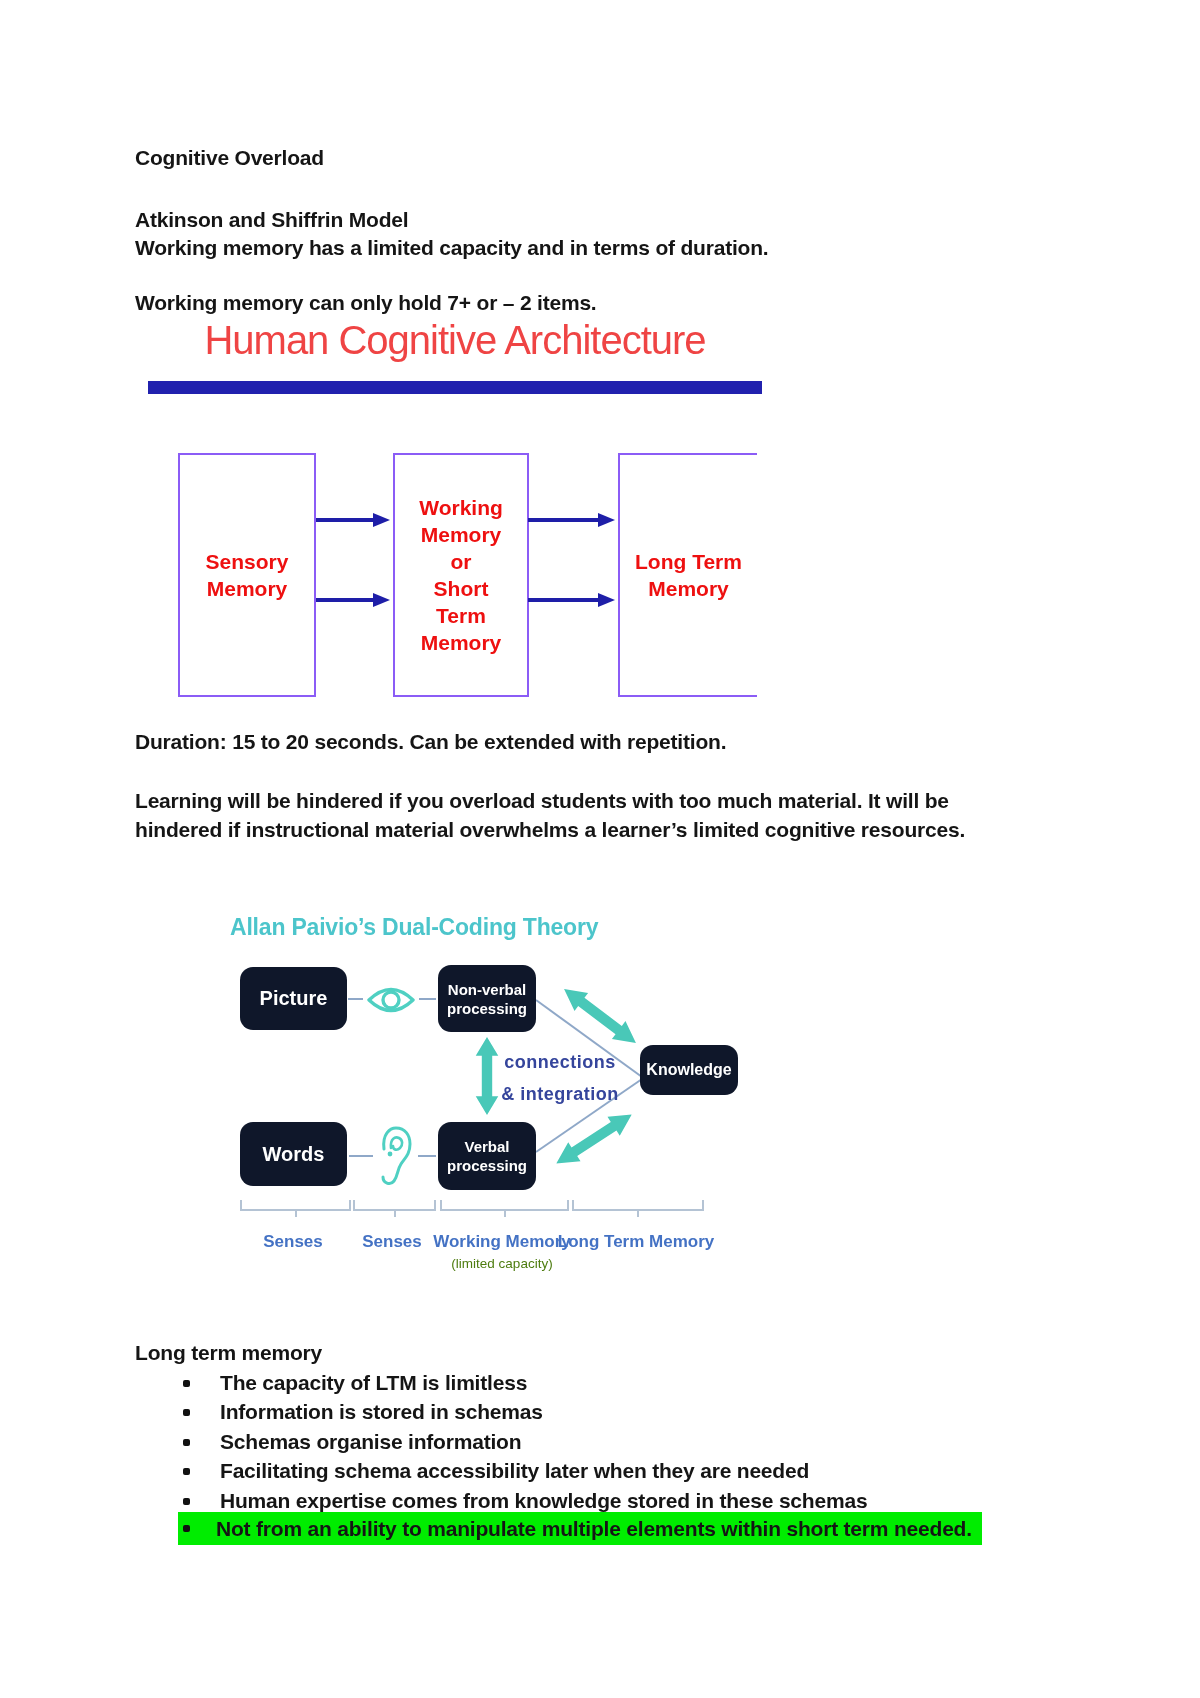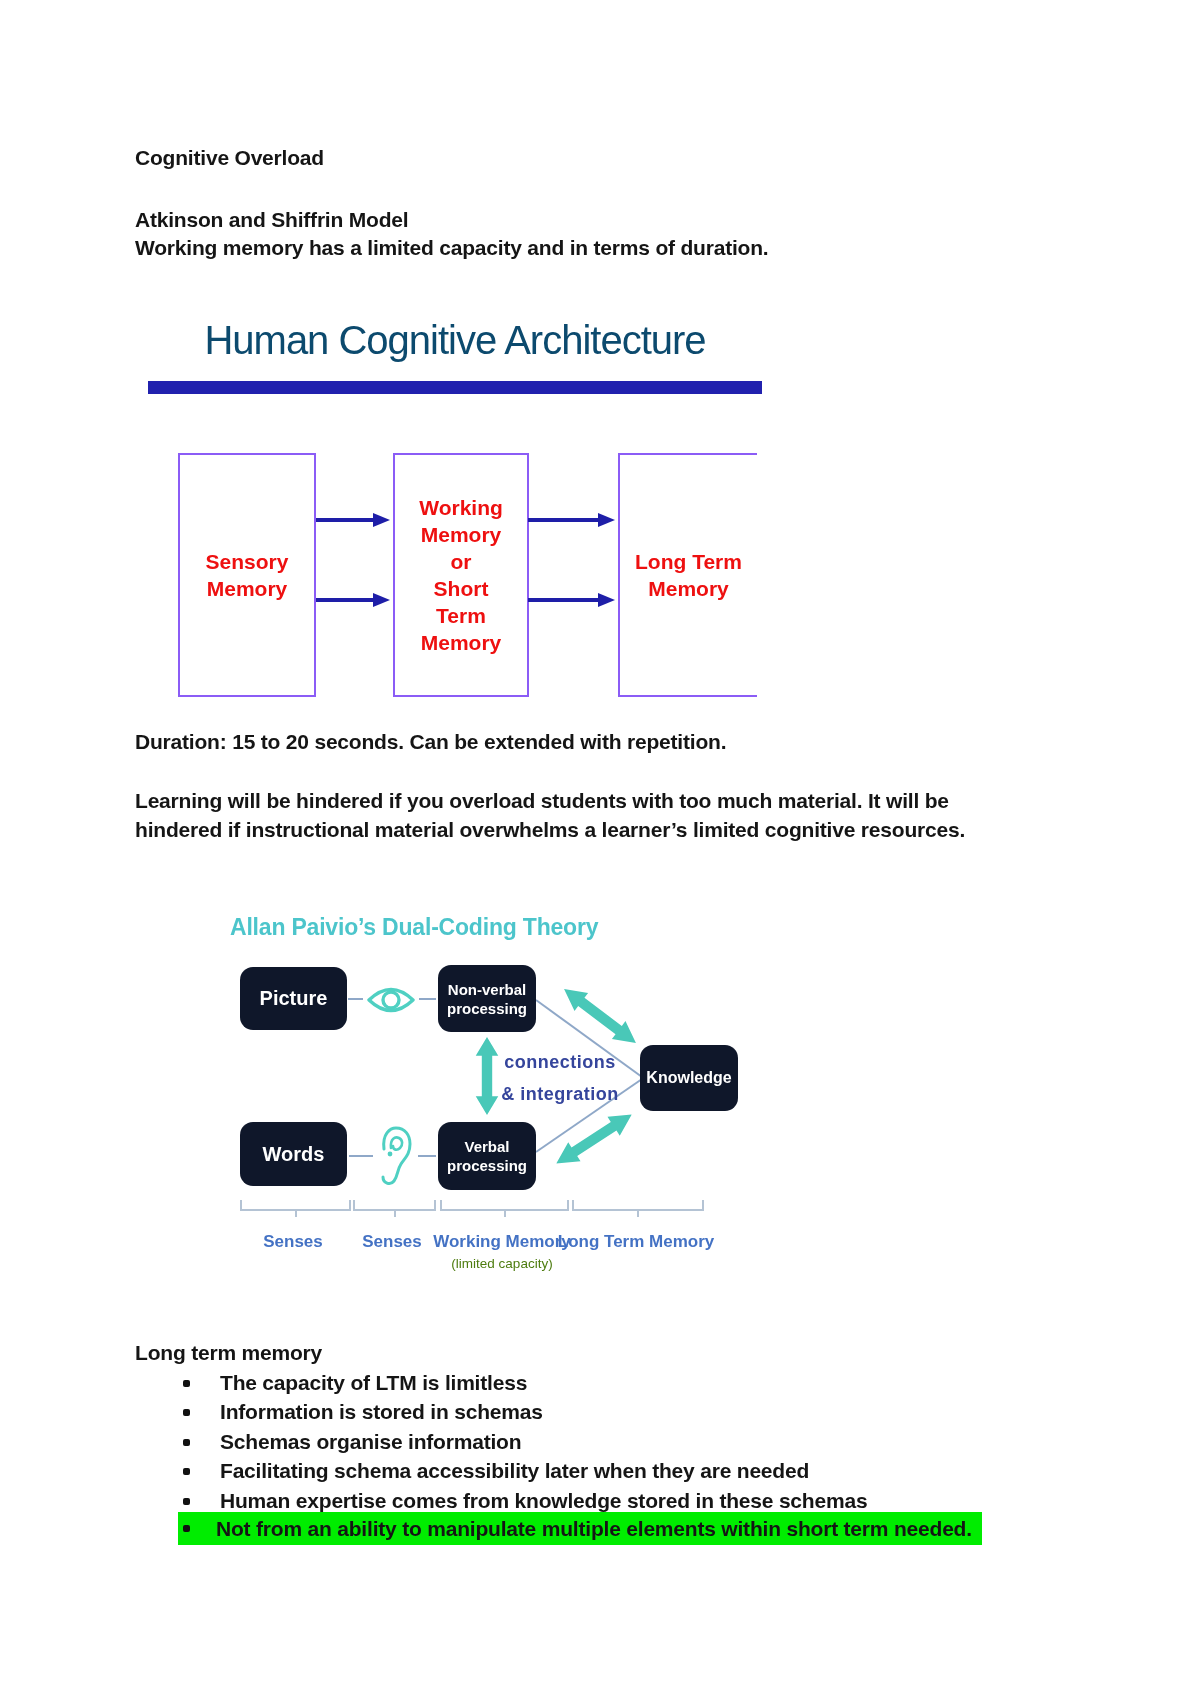--- a/index.html
+++ b/index.html
@@ -8,21 +8,21 @@
     font-family:"Liberation Sans",sans-serif;color:#151515;overflow:hidden;
     margin:0 auto;
   }
   .abs{position:absolute;}
   .body-text{
     font-size:21px;font-weight:bold;letter-spacing:-0.2px;white-space:nowrap;color:#151515;
   }
   
   .slide1-title{
     left:148px;top:318px;width:614px;text-align:center;
-    font-size:40px;letter-spacing:-1px;color:#0c4a6e;white-space:nowrap;
+    font-size:40px;letter-spacing:-1px;color:#ef4444;white-space:nowrap;
   }
   .slide1-rule{left:148px;top:381px;width:614px;height:13px;background:#2121ae;}
   .mem-box{
     top:453px;height:240px;border:2px solid #8b5cf6;background:#fff;
     display:flex;align-items:center;justify-content:center;text-align:center;
     color:#ee1010;font-size:21px;font-weight:bold;line-height:27px;
   }
   .mem-box.clipped{border-right:none;}
   .prewrap{white-space:pre-line;}
   .h-arrow{display:block;}
@@ -75,20 +75,21 @@
   .highlight-row .bullet-text{margin-left:26px;}
 </style>
 </head>
 <body>
 
 <div class="page">
 
   <div class="abs body-text" style="left:135px;top:146px;">Cognitive Overload</div>
   <div class="abs body-text" style="left:135px;top:208px;">Atkinson and Shiffrin Model</div>
   <div class="abs body-text" style="left:135px;top:236px;">Working memory has a limited capacity and in terms of duration.</div>
+  <div class="abs body-text" style="left:135px;top:291px;">Working memory can only hold 7+ or – 2 items.</div>
 
   <div class="abs slide1-title">Human Cognitive Architecture</div>
   <div class="abs slide1-rule"></div>
 
   <div class="abs mem-box" style="left:178px;width:134px;">
     <span>Sensory Memory</span>
   </div>
   <div class="abs mem-box" style="left:393px;width:132px;">
     <span class="prewrap">Working
 Memory
@@ -134,21 +135,21 @@
   </div>
   <div class="abs node small" style="left:438px;top:965px;width:98px;height:67px;">
     <span style="width:84px;">Non-verbal processing</span>
   </div>
   <div class="abs node big" style="left:240px;top:1122px;width:107px;height:64px;">
     <span>Words</span>
   </div>
   <div class="abs node small" style="left:438px;top:1122px;width:98px;height:68px;">
     <span style="width:84px;">Verbal processing</span>
   </div>
-  <div class="abs node" style="left:640px;top:1045px;width:98px;height:66px;font-size:16px;">
+  <div class="abs node" style="left:640px;top:1045px;width:98px;height:50px;font-size:16px;">
     <span>Knowledge</span>
   </div>
 
   <div class="abs connector" style="left:348px;top:998px;width:15px;"></div>
   <svg class="abs" style="left:366px;top:981px;" width="50" height="38" viewBox="0 0 50 38">
     <path d="M3,19 Q25,-2 47,19 Q25,40 3,19 Z" fill="none" stroke="#4fd0c2" stroke-width="3.4" stroke-linejoin="round"></path>
     <circle cx="25" cy="19" r="8" fill="none" stroke="#4fd0c2" stroke-width="3.4"></circle>
   </svg>
   <div class="abs connector" style="left:419px;top:998px;width:17px;"></div>
 

